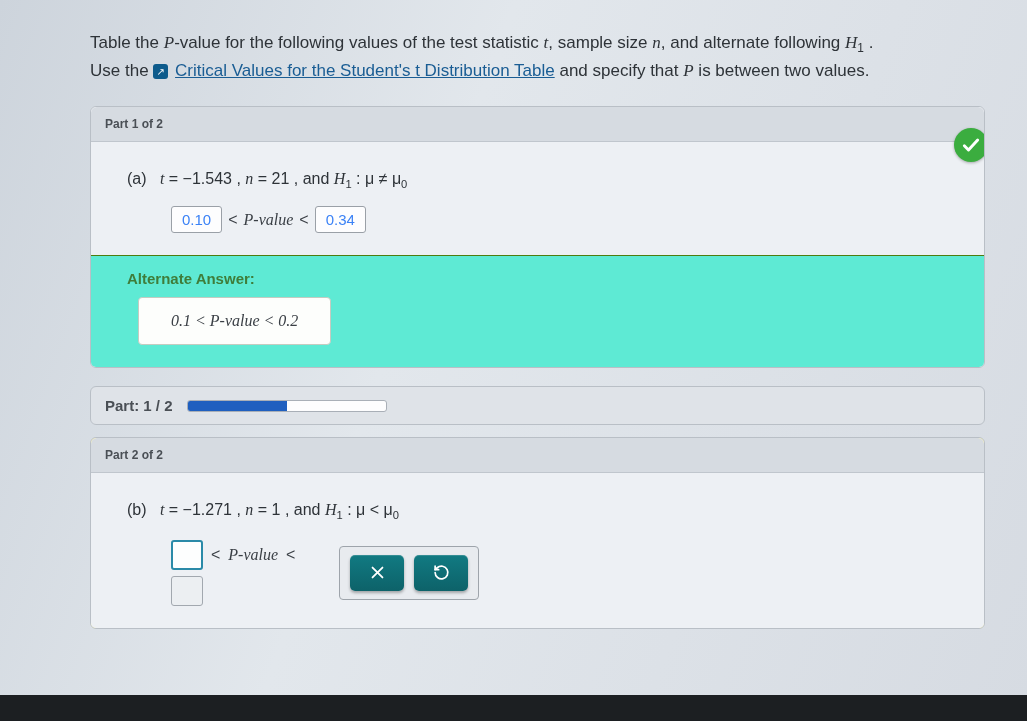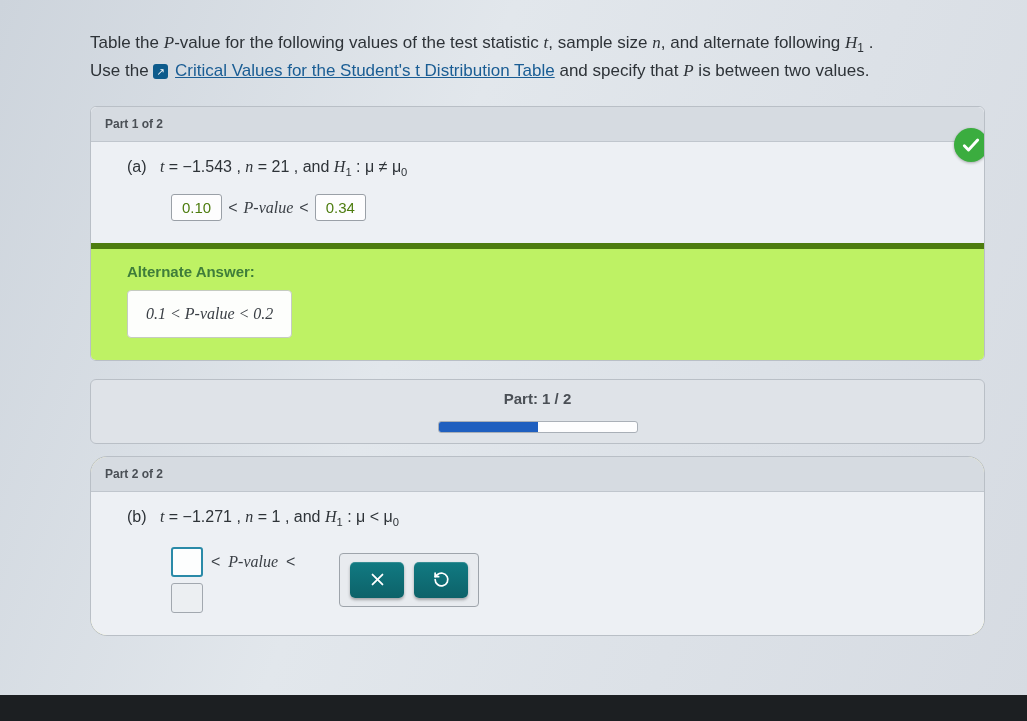--- a/index.html
+++ b/index.html
@@ -45,71 +45,71 @@
   .card-header {
     background:#d6dbe1;
     border-bottom:1px solid #c0c6cd;
     border-radius:6px 6px 0 0;
     padding:10px 14px;
     font-size:12px;
     color:#4a4f55;
     font-weight:bold;
   }
   .card-body {
-    padding:16px 18px 22px 36px;
+    padding:28px 18px 22px 36px;
     position:relative;
     background:#edf0f4;
   }
   .check-badge {
     position:absolute;
     right:-4px; top:-14px;
     width:34px; height:34px; border-radius:50%;
     background:#3bad3f;
     box-shadow:0 1px 3px rgba(0,0,0,.3);
     display:flex; align-items:center; justify-content:center;
   }
   .check-badge svg { width:20px; height:20px; }
   .qline { font-size:16px; color:#2e3338; }
   .ital { font-style:italic; font-family:"Times New Roman", serif; }
   .answer-row { margin:16px 0 0 44px; font-size:16px; display:flex; align-items:center; gap:6px; }
   .boxval {
     border:1px solid #9aa0a7; background:#fdfdfe; padding:4px 10px; border-radius:3px;
-    font-size:15px; color:#4d7c0f; min-width:40px; text-align:center;
+    font-size:15px; color:#3b82f6; min-width:40px; text-align:center;
   }
   .alt-section {
-    background:#bef264;
-    border-top:6px solid #4d7c0f;
+    background:#5eead4;
+    border-top:1px solid #4d7c0f;
     padding:14px 18px 22px 36px;
   }
   .alt-title { font-weight:bold; color:#3f7d3a; font-size:15px; margin-bottom:10px; }
   .alt-box {
     display:inline-block; border:1px solid #c5cbc1; background:#fdfefc;
-    padding:14px 18px; border-radius:4px; color:#3a3f45;
+    padding:14px 32px; border-radius:4px; color:#3a3f45;margin-left:11px;
   }
 
   .progress-card {
     margin-top:18px;
     width:895px;
     border:1px solid #b9bfc6;
     border-radius:6px;
     background:#dfe3e8;
     padding:10px 14px;
     display:flex; align-items:center; gap:14px;
-    font-size:15px; color:#4a4f55; font-weight:bold;flex-direction:column;
+    font-size:15px; color:#4a4f55; font-weight:bold;
   }
   .progress-track {
     width:200px; height:12px; background:#fdfdfe; border:1px solid #a9afb7; border-radius:3px; overflow:hidden;
   }
   .progress-fill { height:100%; background:#1f5fbf; width:50%; }
 
   .card2 {
     margin-top:12px;
     width:895px;
     border:1px solid #b9bfc6;
-    border-radius:17px;
+    border-radius:6px;
     background:#fef9c3;
     overflow:hidden;
   }
   .card2 .card-body { min-height:120px; }
   .input-empty {
     border:2px solid #2a8aa8; background:#fdfefe; width:32px; height:30px; border-radius:3px;
   }
   .input-empty2 {
     border:1px solid #a2a8af; background:#eceff2; width:32px; height:30px; border-radius:3px;
   }

